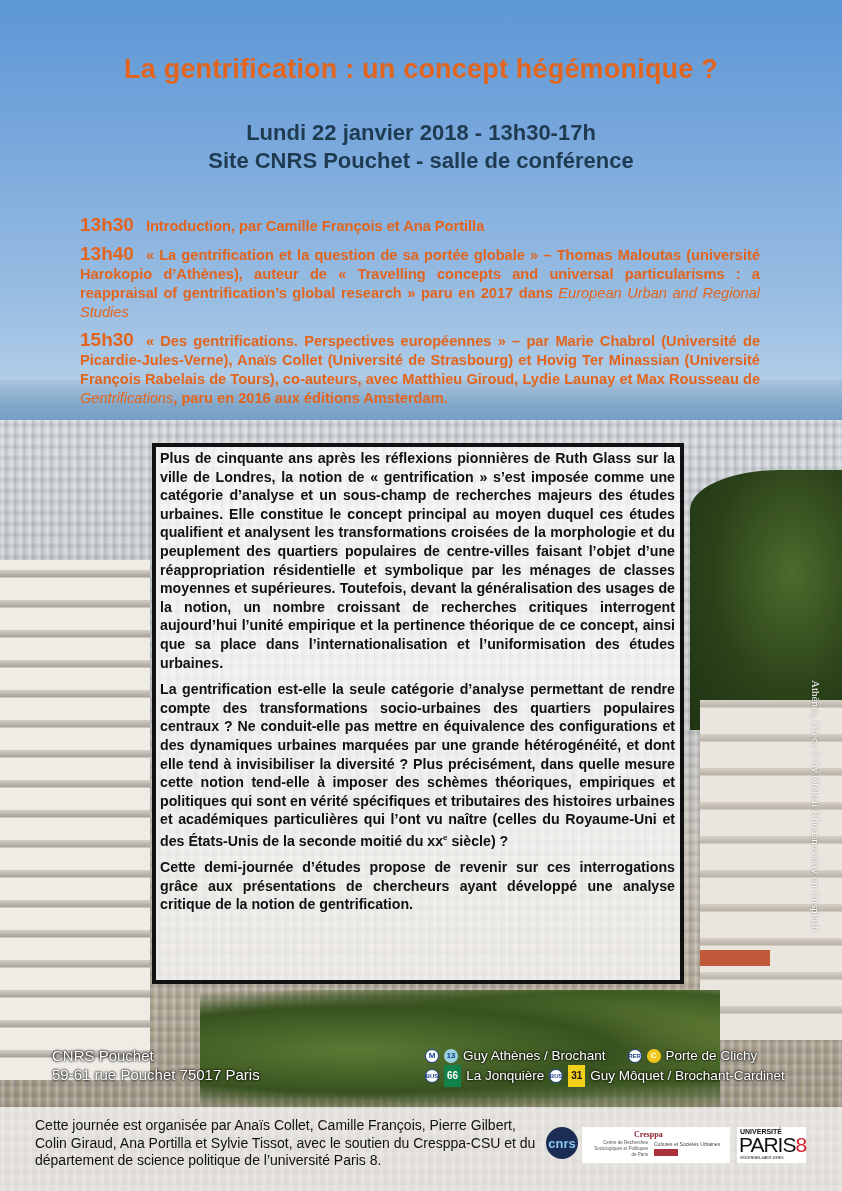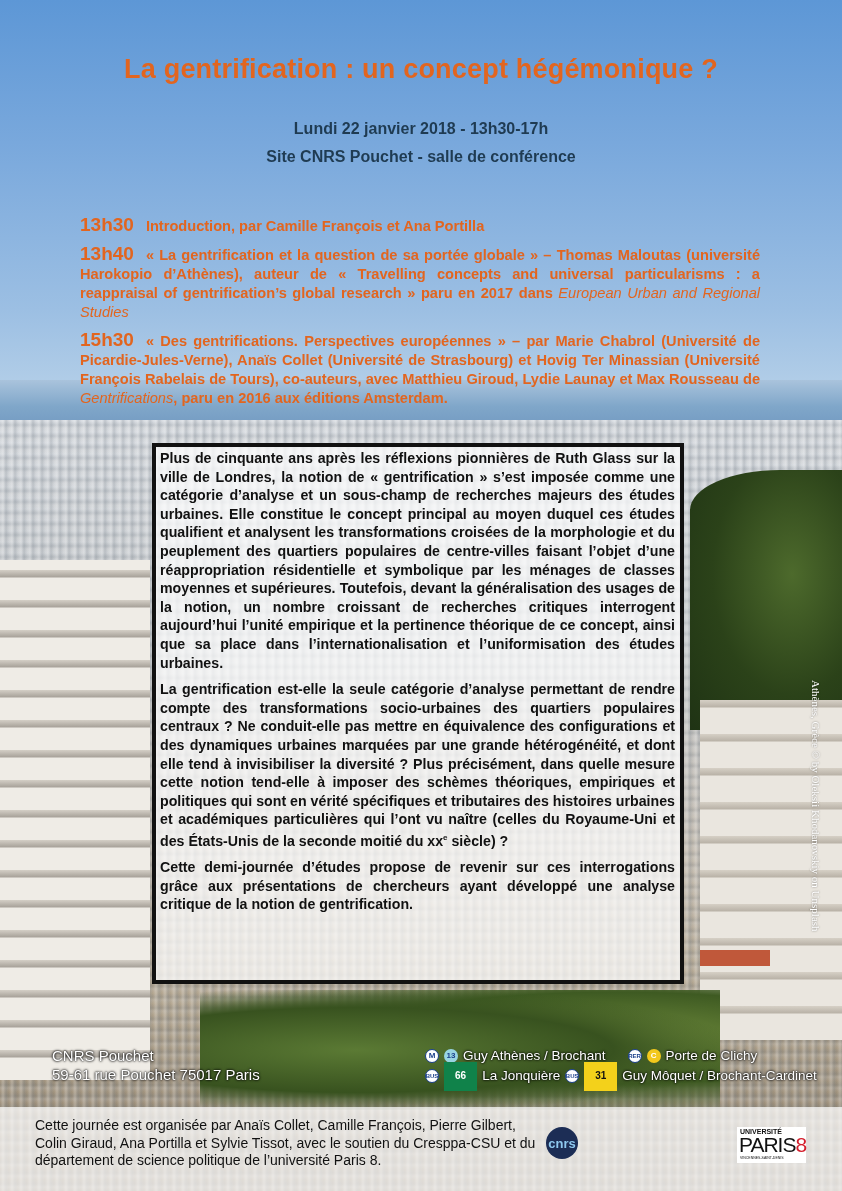--- a/index.html
+++ b/index.html
@@ -22,21 +22,21 @@
                 radial-gradient(ellipse at 80% 40%, #6f8b3c 0%, #3e5a22 45%, rgba(40,60,20,0) 75%); }
   .bld-right { position: absolute; left: 700px; top: 700px; width: 142px; height: 340px;
     background: repeating-linear-gradient(0deg, #eae6df 0px, #eae6df 26px, #b9b2a7 27px, #d6d0c6 34px); }
   .roof { position: absolute; left: 700px; top: 950px; width: 70px; height: 16px; background: #c0583a; }
   .bld-left { position: absolute; left: 0; top: 560px; width: 150px; height: 520px;
     background: repeating-linear-gradient(0deg, #efece6 0px, #efece6 22px, #a8a29a 23px, #d4cfc6 30px); }
 
   .title { position: absolute; left: 0; width: 842px; top: 54px; text-align: center;
     color: #e2651f; font-weight: bold; font-size: 27px; font-family: "Liberation Sans", sans-serif; letter-spacing: 0.2px; }
   .date-line, .venue-line { position: absolute; left: 0; width: 842px; text-align: center;
-    color: #1f3b52; font-weight: bold; font-size: 16px; font-family: "Liberation Sans", sans-serif; }
+    color: #1f3b52; font-weight: bold; font-size: 22px; font-family: "Liberation Sans", sans-serif; }
   .date-line { top: 120px; }
   .venue-line { top: 148px; }
 
   .program { position: absolute; left: 80px; top: 215px; width: 680px; color: #e2651f;
     font-family: "Liberation Sans", sans-serif; font-weight: bold; font-size: 14.6px; line-height: 19px; text-align: justify; }
   .prog-item { margin-bottom: 8px; }
   .prog-time { font-size: 19px; margin-right: 12px; }
   .prog-item em { font-weight: normal; font-style: italic; }
 
   .abstract-box { position: absolute; left: 152px; top: 443px; width: 524px; height: 533px;
@@ -55,21 +55,21 @@
   .transport { position: absolute; left: 425px; top: 1046px; color: #fff; font-family: "Liberation Sans", sans-serif;
     font-size: 13.5px; line-height: 20px; text-shadow: 0 0 3px #000, 0 0 2px #000; white-space: nowrap; }
   .t-row { display: flex; align-items: center; gap: 5px; height: 20px; }
   .badge-circle { display: inline-flex; align-items: center; justify-content: center; width: 14px; height: 14px;
     border-radius: 50%; font-size: 8px; font-weight: bold; text-shadow: none; box-sizing: border-box; }
   .b-metro { background: #fff; color: #1a3f8a; border: 1.5px solid #1a3f8a; }
   .b-13 { background: #98d4e2; color: #1a3f8a; }
   .b-rer { background: #fff; color: #1a3f8a; border: 1.5px solid #1a3f8a; font-size: 6px; }
   .b-c { background: #f3c81c; color: #fff; }
   .b-bus { background: #fff; color: #1a3f8a; border: 1.5px solid #1a3f8a; font-size: 6px; }
-  .badge-rect { display: inline-flex; align-items: center; justify-content: center; padding: 0 11px; height: 29px;
+  .badge-rect { display: inline-flex; align-items: center; justify-content: center; padding: 0 3px; height: 22px;
     font-size: 10px; font-weight: bold; text-shadow: none; }
   .b-66 { background: #10824a; color: #fff; }
   .b-31 { background: #f3d11b; color: #111; }
   .t-gap { width: 12px; }
 
   .footer { position: absolute; left: 0; top: 1107px; width: 842px; height: 84px; background: rgba(255,255,255,0.72); }
   .footer-text { position: absolute; left: 35px; top: 1117px; width: 510px; color: #111;
     font-family: "Liberation Sans", sans-serif; font-size: 14px; line-height: 17.5px; }
   .logo-cnrs { position: absolute; left: 546px; top: 1127px; width: 32px; height: 32px; border-radius: 50%;
     background: #1c2d55; color: #8ec8ef; font-family: "Liberation Sans", sans-serif; font-size: 13px; font-weight: bold;
@@ -146,18 +146,24 @@
       <span class="badge-circle b-bus">BUS</span>
       <span class="badge-rect b-31">31</span>
       <span>Guy Môquet / Brochant-Cardinet</span>
     </div>
   </div>
 
   <div class="footer"></div>
   <div class="footer-text">Cette journée est organisée par Anaïs Collet, Camille François, Pierre Gilbert, Colin Giraud, Ana Portilla et Sylvie Tissot, avec le soutien du Cresppa-CSU et du département de science politique de l’université Paris 8.</div>
 
   <div class="logo-cnrs">cnrs</div>
+  <div class="logo-cresppa">
+    <div class="cresppa-name">Cresppa</div>
+    <div class="cresppa-sub">Centre de Recherches Sociologiques et Politiques de Paris</div>
+    <div class="cresppa-csu">Cultures et Sociétés Urbaines</div>
+    <div class="cresppa-bar"></div>
+  </div>
   <div class="logo-p8">
     <div class="p8-univ">UNIVERSITÉ</div>
     <div class="p8-paris"><span>PARIS</span><span class="p8-eight">8</span></div>
     <div class="p8-sub">VINCENNES-SAINT-DENIS</div>
   </div>
 </div>
 
 </body></html>

